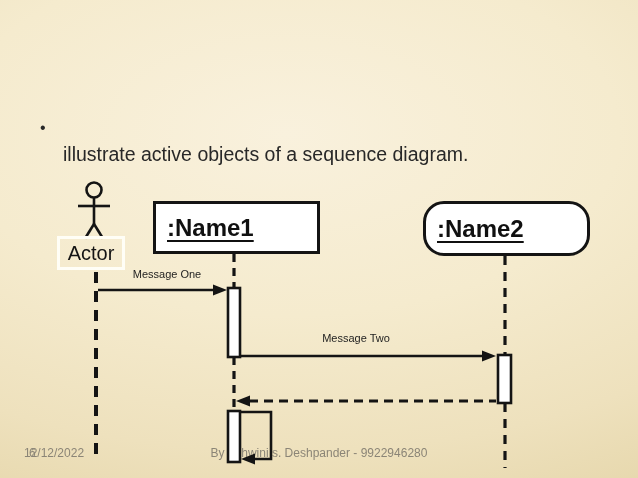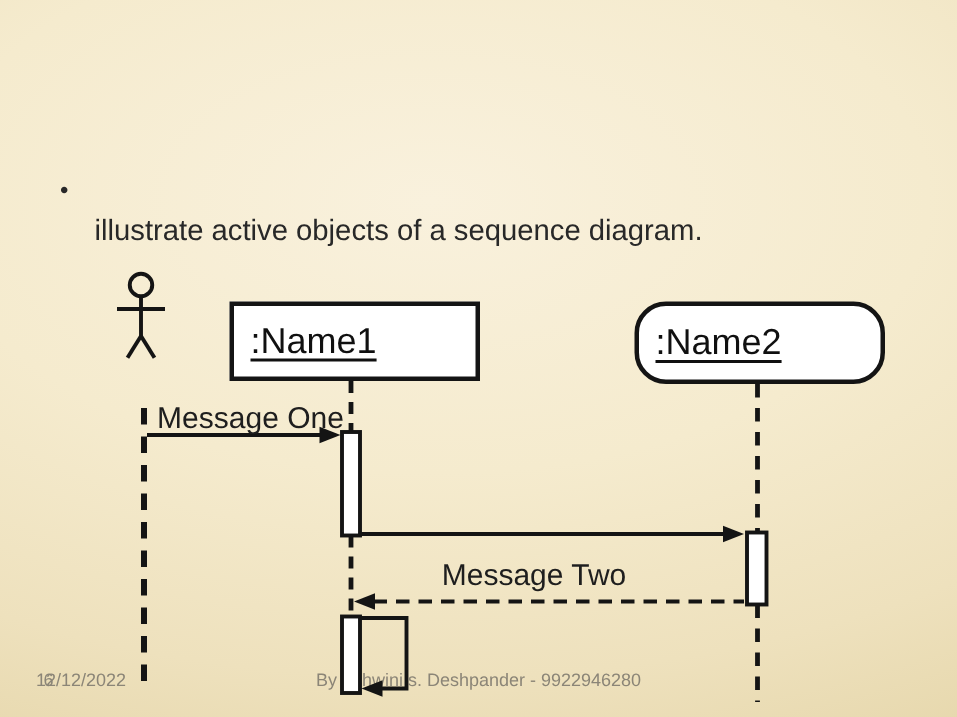--- a/index.html
+++ b/index.html
@@ -27,37 +27,37 @@
   .bullet-dot{width:23px;flex:0 0 23px;font-size:16px;line-height:26px;}
   .diagram-svg{
     position:absolute;left:0;top:0;width:638px;height:478px;
     z-index:2;pointer-events:none;
   }
   .obj-box{
     position:absolute;z-index:3;
     background:#ffffff;border:3px solid #141414;
     display:flex;align-items:center;
     padding-left:11px;box-sizing:border-box;
-    font-size:24px;color:#101010;
+    font-size:24px;color:#101010;font-weight:bold;
   }
   .obj-box span{text-decoration:underline;text-decoration-thickness:2px;text-underline-offset:4px;}
   .obj1{left:153px;top:201px;width:167px;height:53px;}
   .obj2{left:423px;top:201px;width:167px;height:55px;border-radius:21px;}
   .actor-label{
     position:absolute;left:57px;top:236px;width:68px;height:34px;z-index:3;
     border:3px solid #fffef6;box-sizing:border-box;
     display:flex;align-items:center;justify-content:center;
     font-size:20px;color:#141414;
   }
   .msg-label{
     position:absolute;z-index:3;width:130px;text-align:center;
-    font-size:20px;color:#1e1e1e;
+    font-size:11px;color:#1e1e1e;
   }
   .msg1{left:102px;top:268px;}
-  .msg2{left:291px;top:332px;margin-top:41px;}
+  .msg2{left:291px;top:332px;}
   .footer-text{position:absolute;top:446px;font-size:12px;color:#8b8577;z-index:1;}
   .footer-date{left:13px;margin-left:11px;}
   .footer-num{left:29px;z-index:1;}
   .footer-credit{left:0;right:0;text-align:center;}
 </style>
 </head>
 <body>
 
 <div class="slide">
 
@@ -113,17 +113,18 @@
       <polygon points="241,459 255,453.5 255,464.5"></polygon>
     </g>
   </svg>
 
   <div class="obj-box obj1">
     <span>:Name1</span>
   </div>
   <div class="obj-box obj2">
     <span>:Name2</span>
   </div>
+  <div class="actor-label">Actor</div>
 
   <div class="msg-label msg1">Message One</div>
   <div class="msg-label msg2">Message Two</div>
 
 </div>
 
 </body></html>

